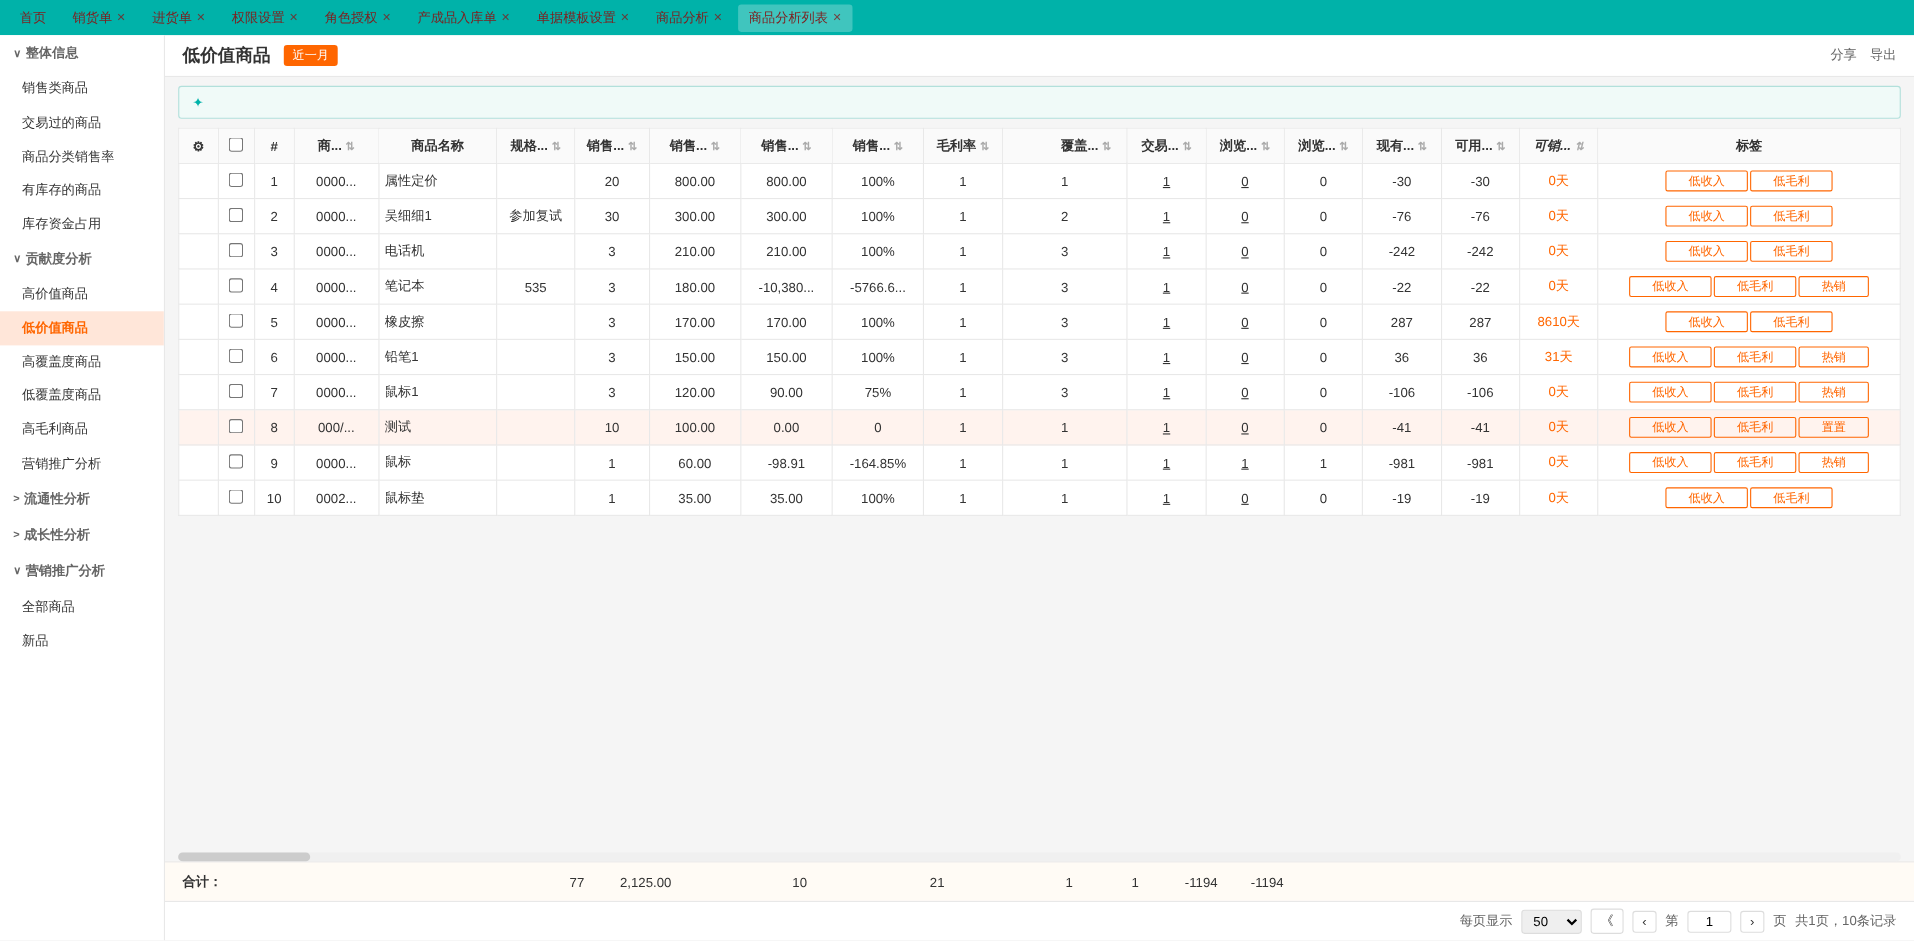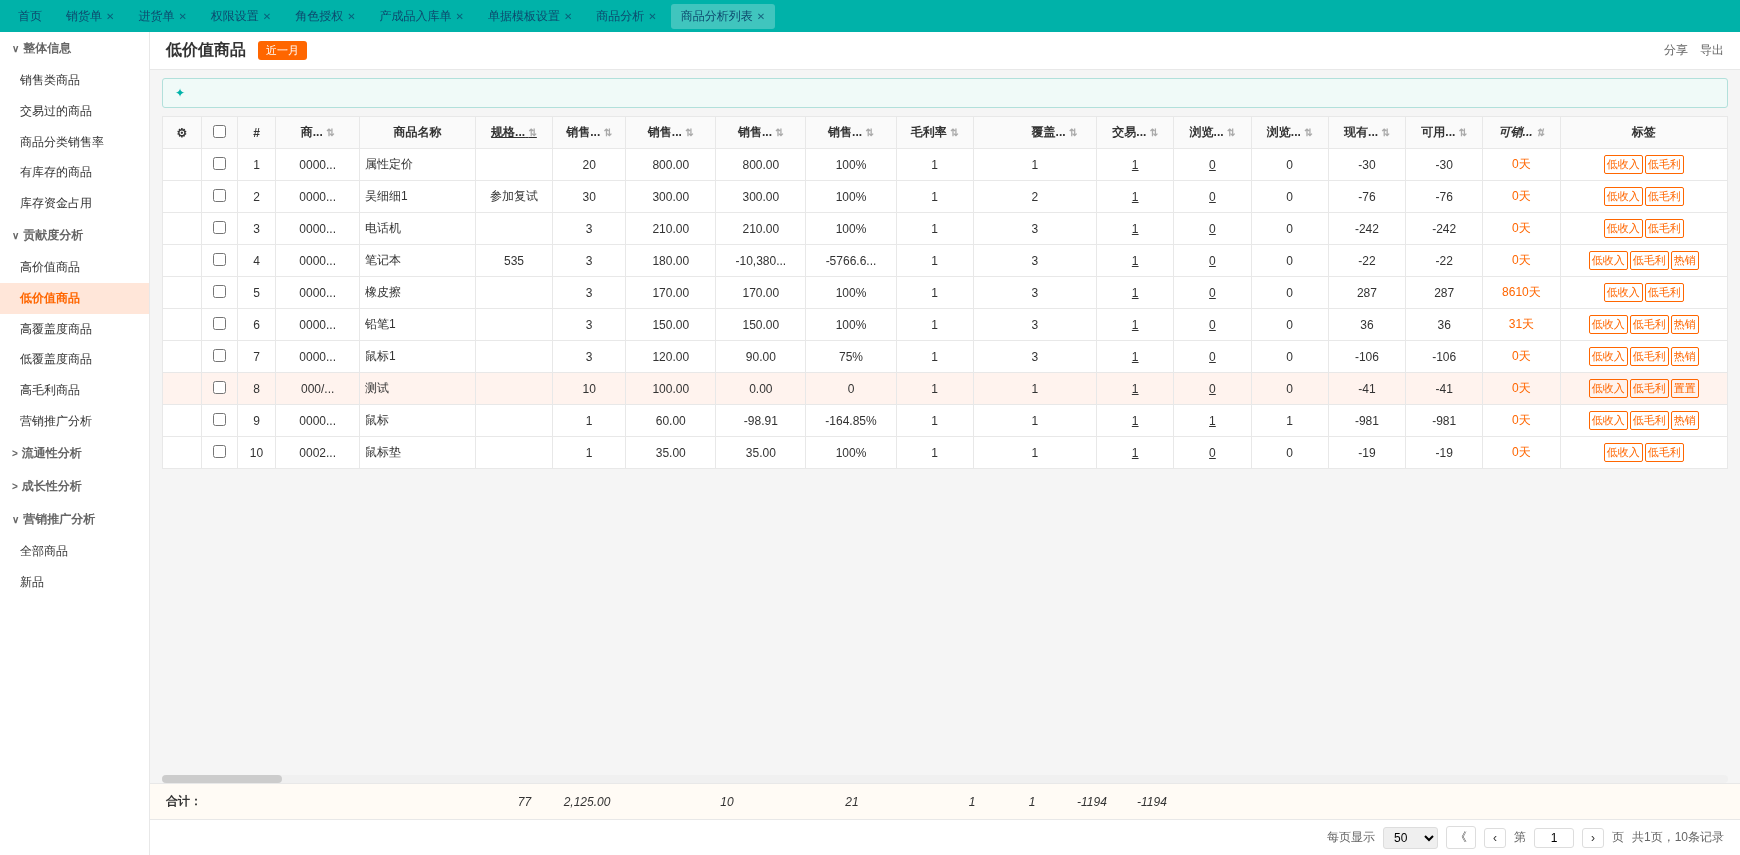--- a/index.html
+++ b/index.html
@@ -8,21 +8,21 @@
     
     .top-nav {
       background: #00b2a9;
       height: 32px;
       display: flex;
       align-items: center;
       padding: 0 8px;
       gap: 4px;
     }
     .nav-item {
-      color: #0c4a6e;
+      color: #7f1d1d;
       padding: 4px 10px;
       cursor: pointer;
       white-space: nowrap;
       border-radius: 3px;
       display: flex;
       align-items: center;
       gap: 4px;
     }
     .nav-item.active { background: rgba(255,255,255,0.25); justify-content: center; }
     .nav-close { font-size: 10px; opacity: 0.8; }
@@ -137,42 +137,42 @@
     tbody td {
       border: 1px solid #e8e8e8;
       padding: 6px 5px;
       text-align: center;
       color: #333;
       white-space: nowrap;
     }
     td.text-left { text-align: left; }
     .tag {
       display: inline-block;
-      padding: 1px 2px;
+      padding: 1px 20px;
       border-radius: 2px;
       margin: 0 1px;
       font-size: 11px;
     }
     .tag-orange { color: #ff6600; border: 1px solid #ff6600; }
     .zero-days { color: #ff6600; }
     .underline { text-decoration: underline; cursor: pointer; }
     
     
     .summary-bar {
       background: #fffbf5;
       border-top: 1px solid #e8e8e8;
       padding: 7px 16px;
       display: flex;
       align-items: center;
       gap: 0;
       min-height: 36px;
     }
     .summary-label { font-weight: bold; color: #333; margin-right: 20px; }
     .summary-values { display: flex; align-items: center; flex: 1; }
-    .sum-cell { min-width: 80px; text-align: center; color: #333; padding: 0 5px; font-style: italic; }
+    .sum-cell { min-width: 80px; text-align: center; color: #333; padding: 0 5px; }
 
     
     .pagination-bar {
       background: #fff;
       border-top: 1px solid #e8e8e8;
       padding: 6px 16px;
       display: flex;
       align-items: center;
       justify-content: flex-end;
       gap: 8px;
@@ -272,21 +272,21 @@
 
     <div class="table-container">
       <table>
         <thead id="table-head">
             <tr>
               <th style="width: 30px;"><span>⚙</span></th>
               <th style="width: 28px;"><input type="checkbox" style=""></th>
               <th style="width: 30px;"><span>#</span></th>
               <th style="width: 65px;"><span>商...</span> <span class="col-sort">⇅</span></th>
               <th style="width: 90px;"><span>商品名称</span></th>
-              <th style="width: 60px; text-decoration: underline;"><span>规格...</span> <span class="col-sort">⇅</span></th>
+              <th style="width: 60px;"><span>规格...</span> <span class="col-sort">⇅</span></th>
               <th style="width: 55px;"><span>销售...</span> <span class="col-sort">⇅</span></th>
               <th style="width: 70px;"><span>销售...</span> <span class="col-sort">⇅</span></th>
               <th style="width: 70px;"><span>销售...</span> <span class="col-sort">⇅</span></th>
               <th style="width: 70px;"><span>销售...</span> <span class="col-sort">⇅</span></th>
               <th style="width: 60px;"><span>毛利率</span> <span class="col-sort">⇅</span></th>
               <th style="width: 60px; padding-left: 44px;"><span>覆盖...</span> <span class="col-sort">⇅</span></th>
               <th style="width: 60px;"><span>交易...</span> <span class="col-sort">⇅</span></th>
               <th style="width: 60px;"><span>浏览...</span> <span class="col-sort">⇅</span></th>
               <th style="width: 60px;"><span>浏览...</span> <span class="col-sort">⇅</span></th>
               <th style="width: 60px;"><span>现有...</span> <span class="col-sort">⇅</span></th>

